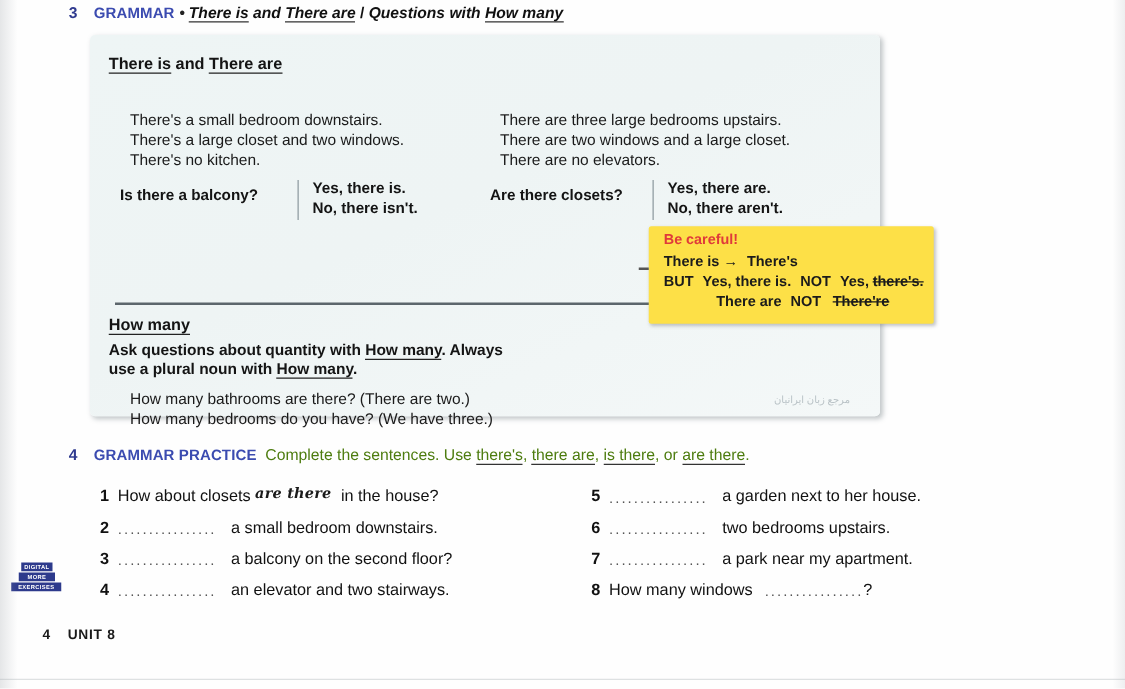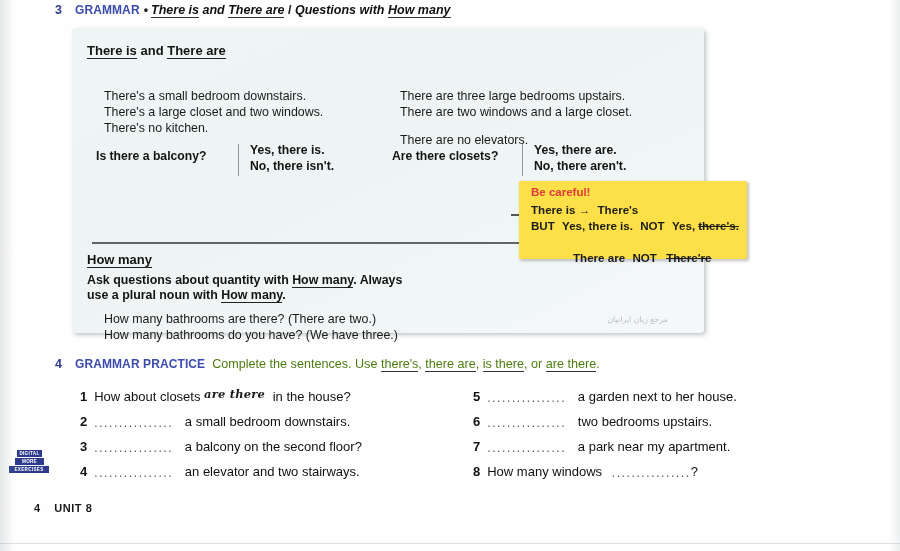--- a/index.html
+++ b/index.html
@@ -142,21 +142,21 @@
     position: absolute;
     left: 20px;
     top: 214px;
     width: 452px;
     height: 1.6px;
     background: #5c666c;
   }
 
   .watermark {
     position: absolute;
-    right: 36px;
+    right: 24px;
     top: 287px;
     font-size: 8px;
     color: #b9c2c6;
     direction: rtl;
     white-space: nowrap;
     letter-spacing: 0.4px;
     text-align: center;
   }
 
   
@@ -312,21 +312,21 @@
         <span class="u">There are</span>
       </div>
 
 
       <div class="example" style="left:32px; top:60px;">There's a small bedroom downstairs.</div>
       <div class="example" style="left:32px; top:76px;">There's a large closet and two windows.</div>
       <div class="example" style="left:32px; top:92px;">There's no kitchen.</div>
 
       <div class="example" style="left:328px; top:60px;">There are three large bedrooms upstairs.</div>
       <div class="example" style="left:328px; top:76px;">There are two windows and a large closet.</div>
-      <div class="example" style="left:328px; top:92px;margin-top:12px;">There are no elevators.</div>
+      <div class="example" style="left:328px; top:92px;">There are no elevators.</div>
 
       <div class="qa-q" style="left:24px; top:121px;">Is there a balcony?</div>
       <div class="qa-divider" style="left:166px; top:116px; height:32px;"></div>
       <div class="qa-a" style="left:178px; top:114px;">Yes, there is.</div>
       <div class="qa-a" style="left:178px; top:130px;">No, there isn't.</div>
 
       <div class="qa-q" style="left:320px; top:121px;">Are there closets?</div>
       <div class="qa-divider" style="left:450px; top:116px; height:32px;"></div>
       <div class="qa-a" style="left:462px; top:114px;">Yes, there are.</div>
       <div class="qa-a" style="left:462px; top:130px;">No, there aren't.</div>
@@ -340,21 +340,21 @@
       <div class="chart-rule" style="left:15px; top:245px;">
         <span>Ask questions about quantity with</span>
         <span class="u">How many</span><span>. Always</span>
       </div>
       <div class="chart-rule" style="left:15px; top:260px;">
         <span>use a plural noun with</span>
         <span class="u">How many</span><span>.</span>
       </div>
 
       <div class="example" style="left:32px; top:283px;">How many bathrooms are there? (There are two.)</div>
-      <div class="example" style="left:32px; top:299px;">How many bathrooms do you have? (We have three.)</div>
+      <div class="example" style="left:32px; top:299px;">How many bedrooms do you have? (We have three.)</div>
 
       <div class="watermark">مرجع زبان ایرانیان</div>
     </div>
   </div>
 
   <div id="be-careful">
     <span class="bc-tick"></span>
     <div id="bc-title">Be careful!</div>
 
     <div class="bc-line" style="left:12px; top:22px;">
@@ -363,21 +363,21 @@
       <span style="margin-left:4px">There's</span>
     </div>
 
     <div class="bc-line" style="left:12px; top:38px;">
       <span>BUT</span>
       <span style="margin-left:4px">Yes, there is.</span>
       <span style="margin-left:4px">NOT</span>
       <span style="margin-left:4px">Yes,</span><span class="strike" style="margin-left:3px">there's.</span>
     </div>
 
-    <div class="bc-line" style="left:54px; top:70px;">
+    <div class="bc-line" style="left:54px; top:54px;">
       <span>There are</span>
       <span style="margin-left:4px">NOT</span>
       <span class="strike" style="margin-left:6px">There're</span>
     </div>
   </div>
 
   <div id="sec4-head">
     <span class="sec-num">4</span><span class="sec-label">GRAMMAR PRACTICE</span><span class="s4-instr"><span>Complete the sentences. Use</span>
       <span class="s4-u">there's</span><span>,</span>
       <span class="s4-u">there are</span><span>,</span>

